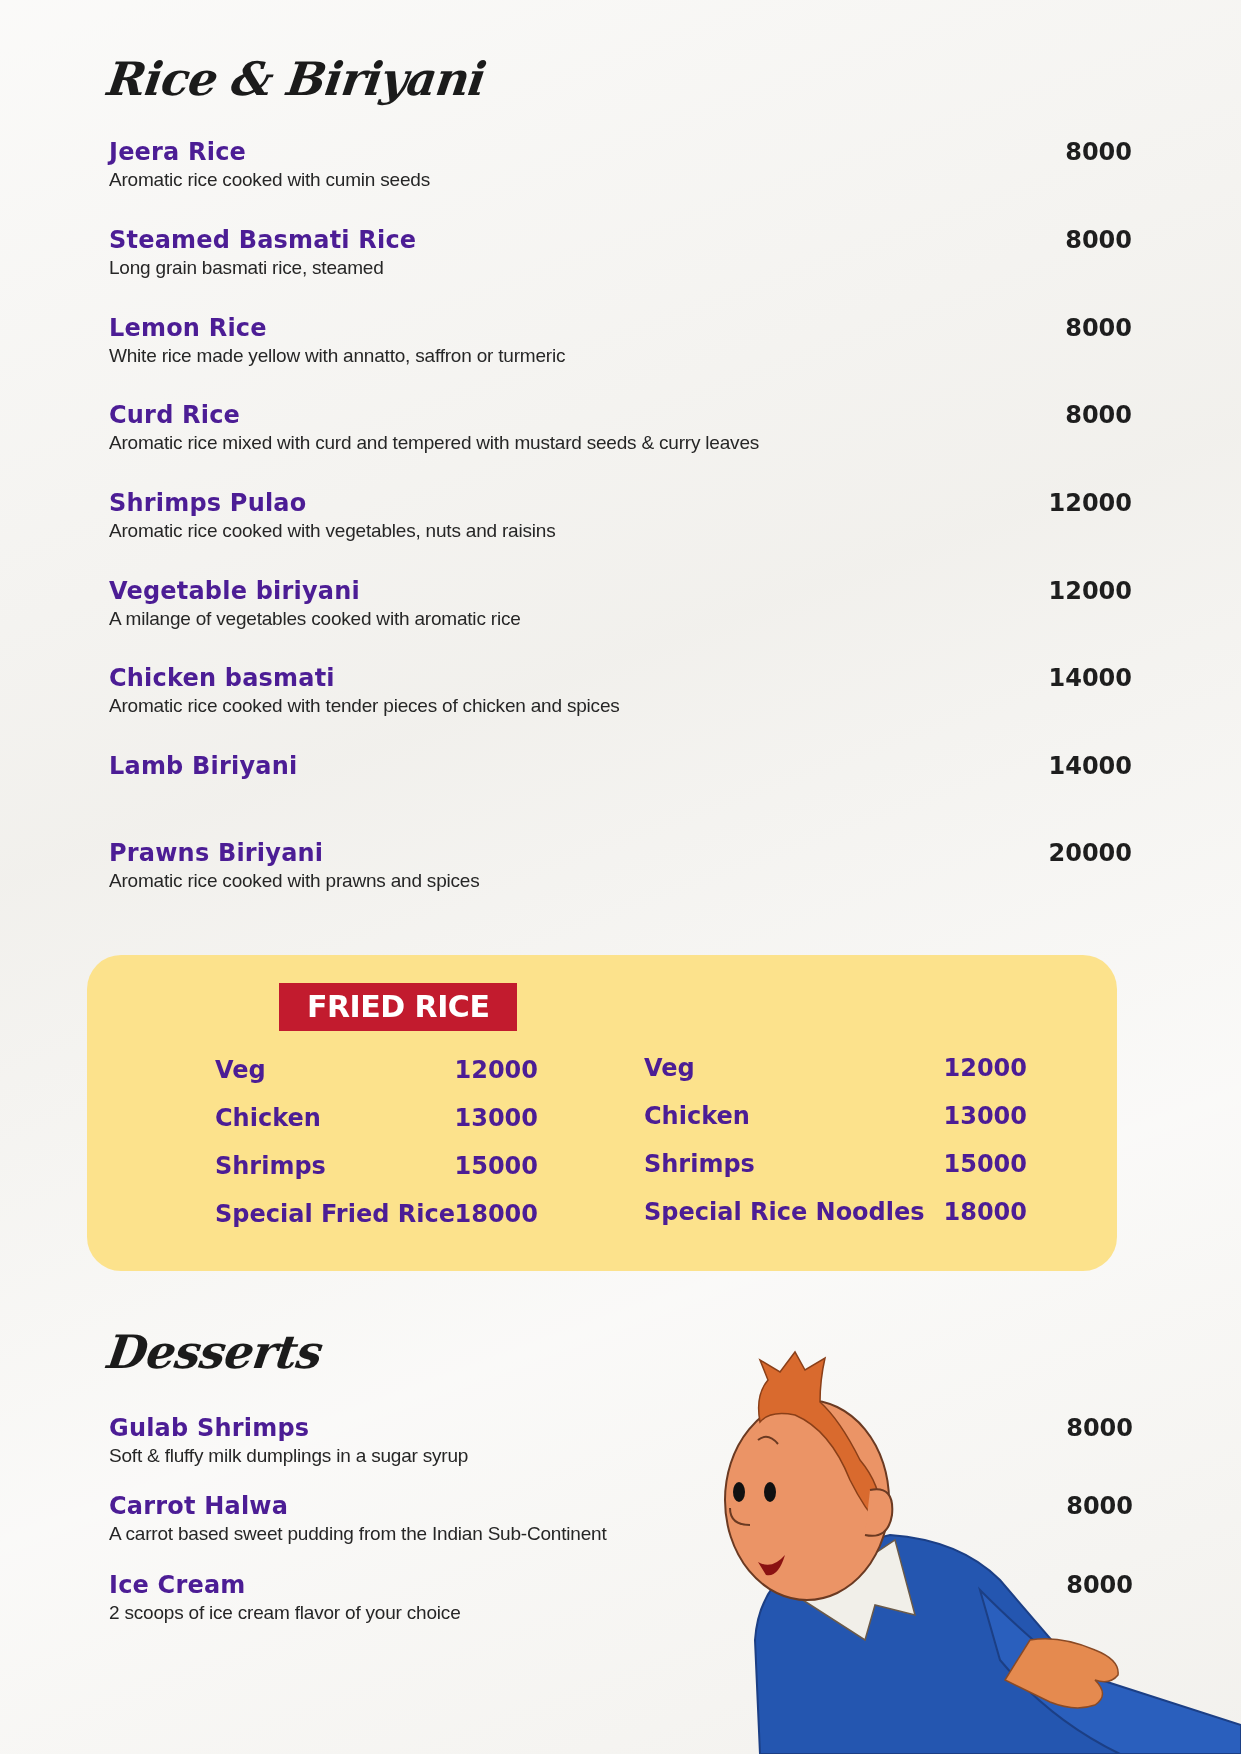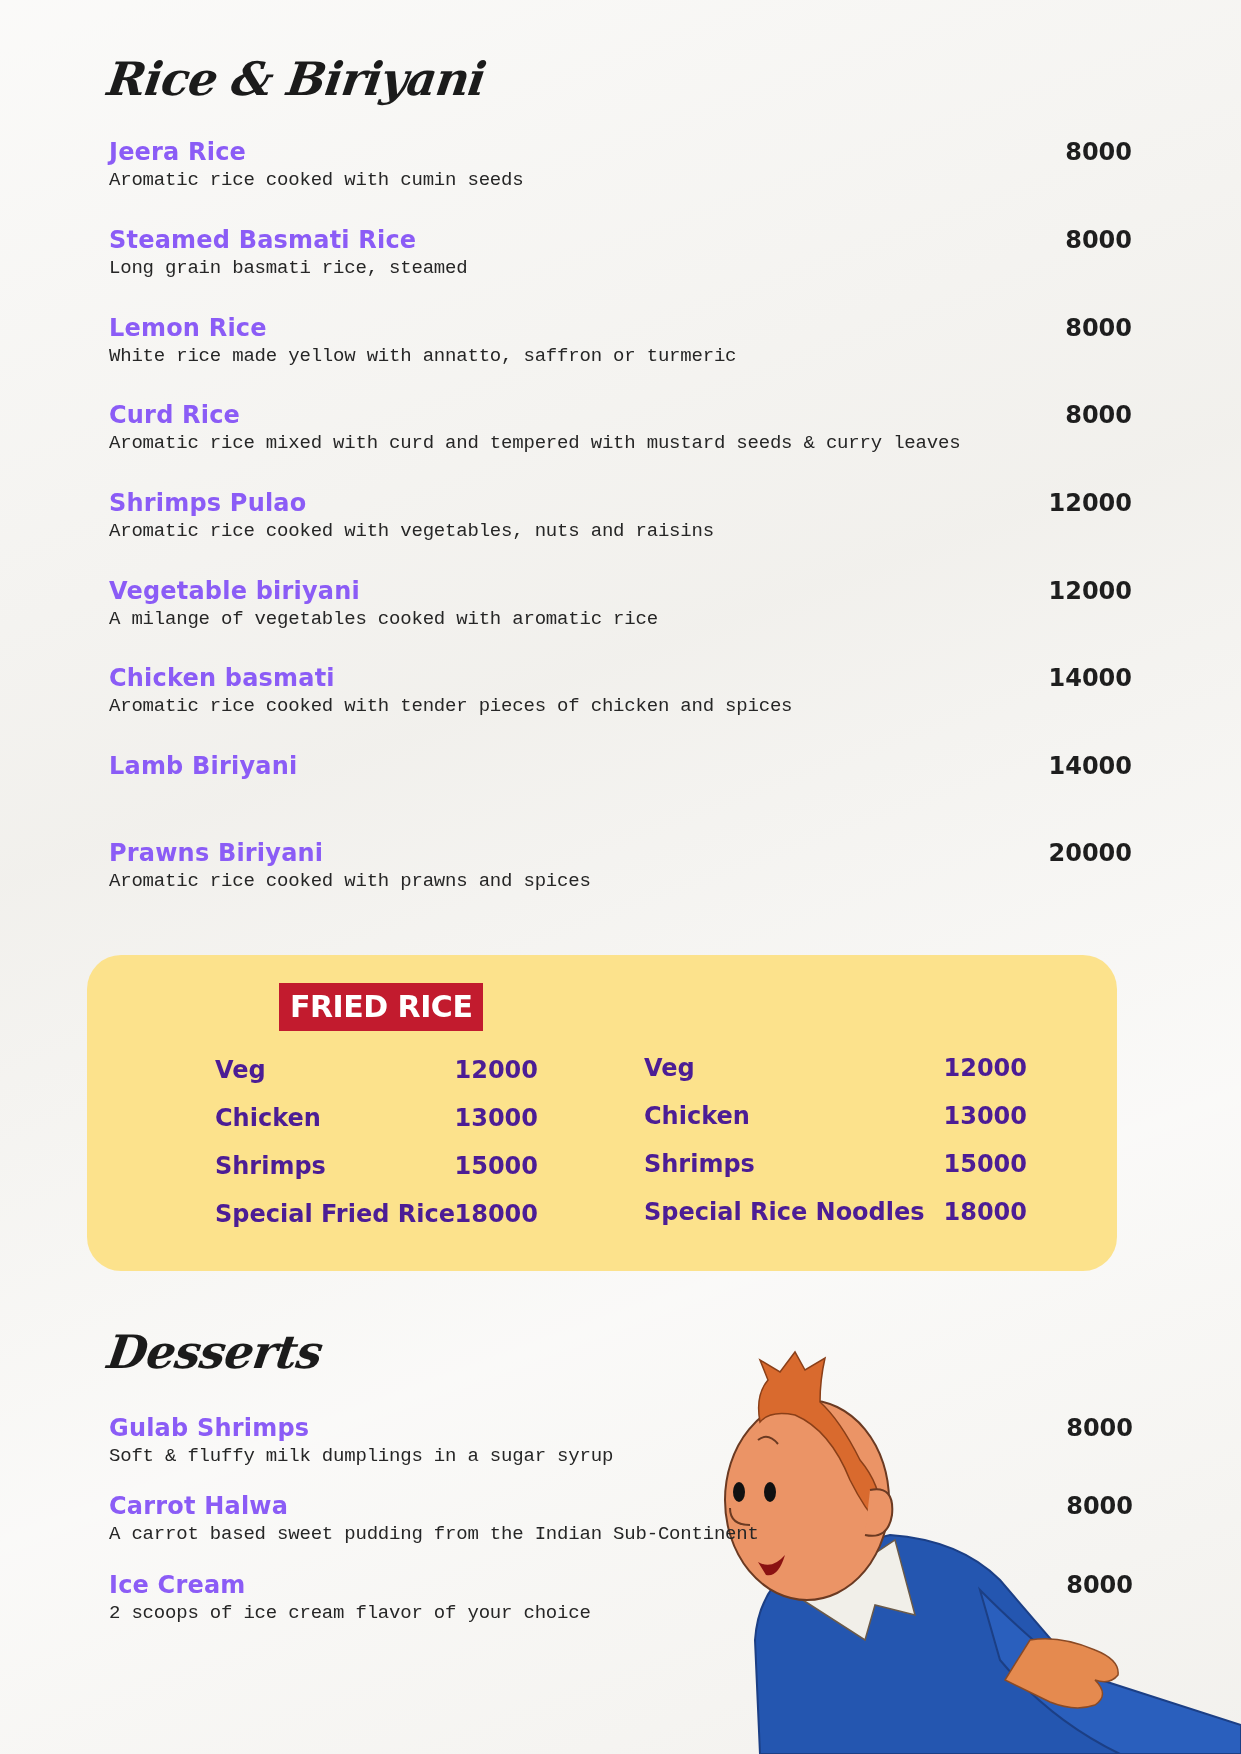--- a/index.html
+++ b/index.html
@@ -26,44 +26,44 @@
   .rice-title { left: 108px; top: 52px; }
   .dessert-title { left: 108px; top: 1325px; }
 
   .item { position: absolute; left: 109px; width: 1023px; }
   .item-name {
     font-family: "DejaVu Sans", sans-serif;
     font-weight: bold;
     font-size: 24px;
     line-height: 30px;
     letter-spacing: 0.2px;
-    color: #8b5cf6;
+    color: #4c1d95;
   }
   .item-desc {
-    font-family: Liberation Mono, monospace;
+    font-family: Liberation Sans, sans-serif;
     font-size: 19px;
     line-height: 26px;
     color: #262626;
     letter-spacing: -0.2px;
   }
   .item-price {
     position: absolute; right: 0; top: 0;
     font-family: "DejaVu Sans", sans-serif;
     font-weight: bold; font-size: 24px; line-height: 30px;
     color: #1e1e1e; text-align: left;
   }
 
   .special-box {
     position: absolute; left: 87px; top: 955px; width: 1030px; height: 316px;
     background: #fce28c; border-radius: 34px;
   }
   .badge {
     position: absolute; background: #c21b2e; color: #ffffff;
     font-family: "DejaVu Sans", sans-serif; font-weight: bold;
-    font-size: 30px; line-height: 48px; padding: 0 11px;
+    font-size: 30px; line-height: 48px; padding: 0 28px;
     letter-spacing: -0.5px;
   }
   .badge-rice { left: 192px; top: 28px; }
   .badge-noodles { left: 611px; top: 30px; }
   .sub-list { position: absolute; }
   .sub-rice { left: 128px; top: 100px; width: 323px; }
   .sub-noodles { left: 557px; top: 98px; width: 383px; }
   .sub-row { position: relative; height: 48px; }
   .sub-name, .sub-price {
     font-family: "DejaVu Sans", sans-serif; font-weight: bold;

